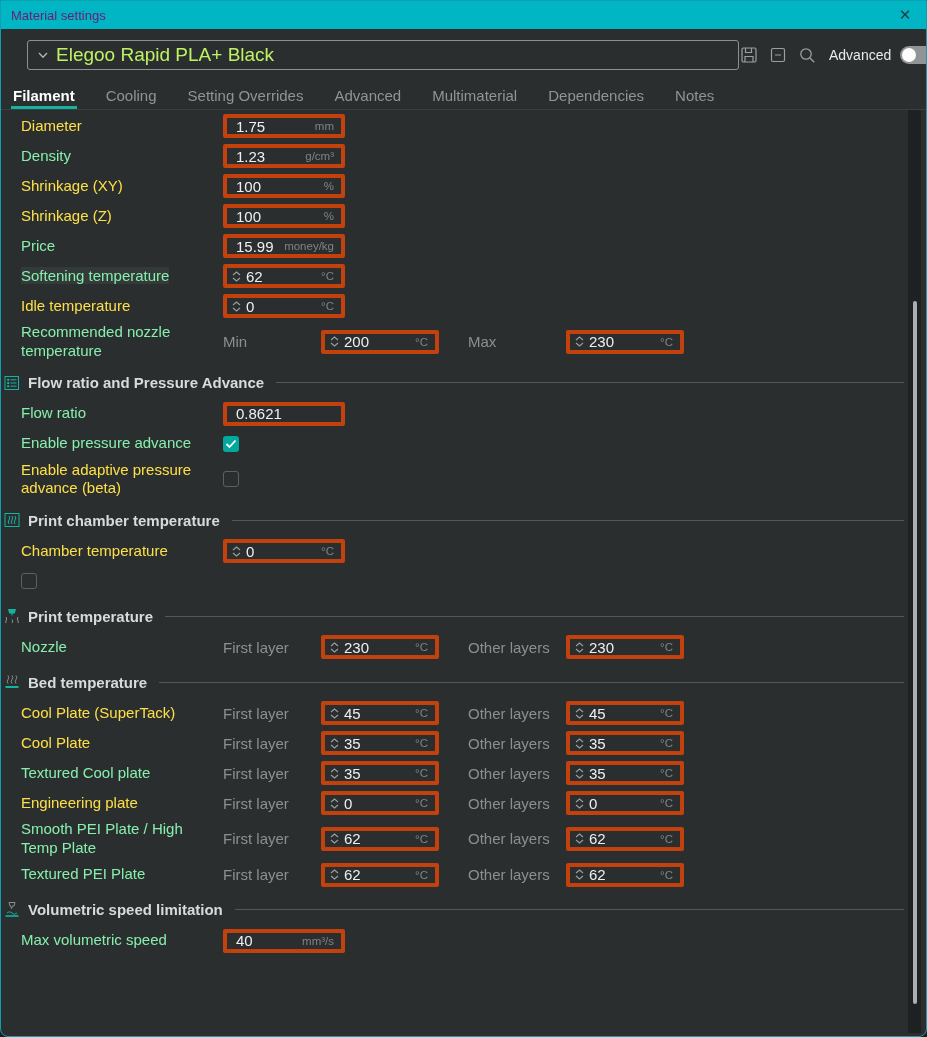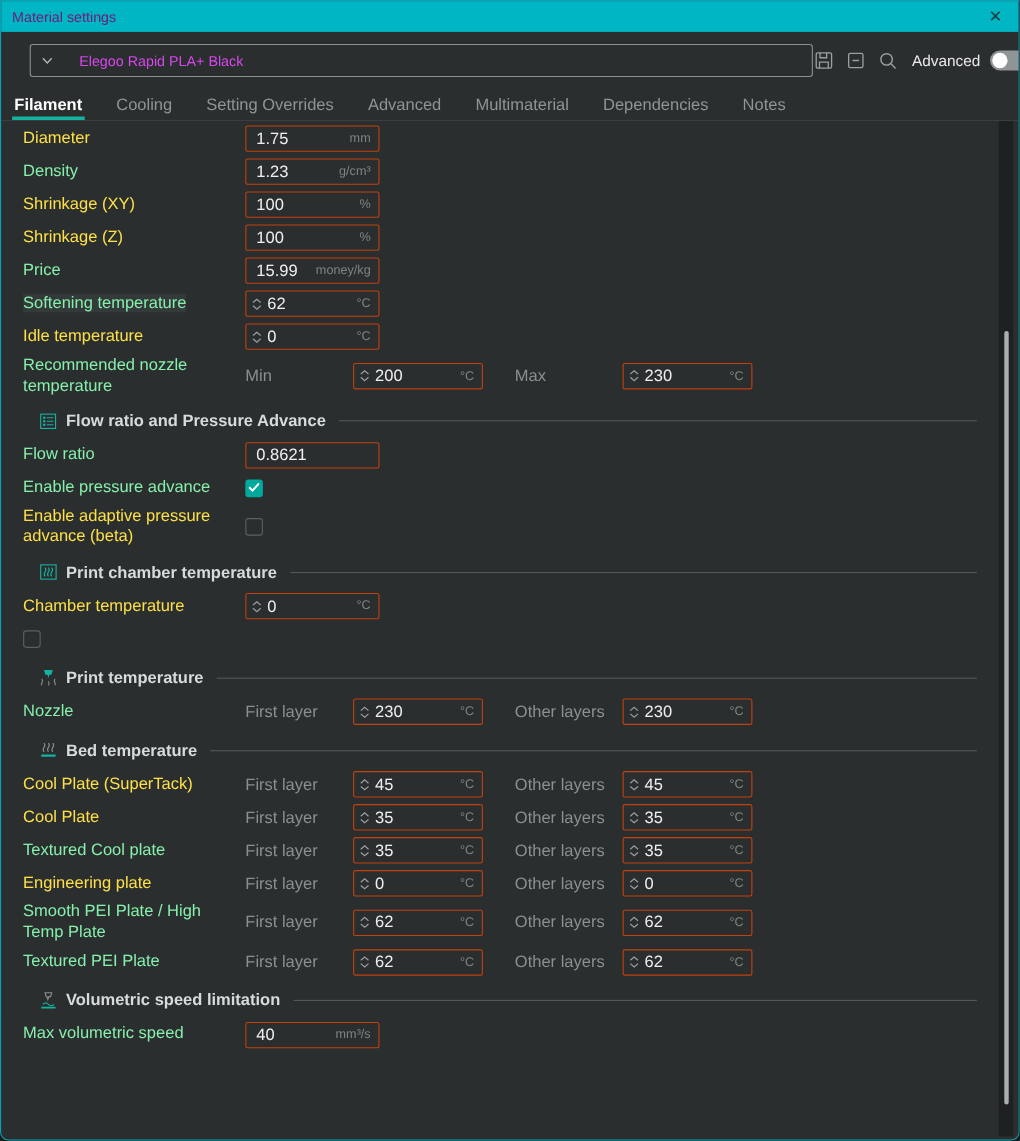--- a/index.html
+++ b/index.html
@@ -6,41 +6,41 @@
   .window{position:relative;width:927px;height:1037px;box-sizing:border-box;background:#2b2e2f;
     border:1px solid #0e9fb2;border-radius:0 0 8px 8px;overflow:hidden;}
   
   .titlebar{height:28px;background:#00b5c4;display:flex;align-items:center;padding:0 10px;box-sizing:border-box;}
   .titlebar .title{font-size:13px;color:#701a75;}
   .titlebar .close{margin-left:auto;font-size:15px;color:#1d3c41;width:22px;text-align:center;cursor:pointer;}
   
   .toolbar{height:52px;display:flex;align-items:center;padding:0 12px 0 26px;box-sizing:border-box;}
   .preset{width:712px;height:30px;border:1px solid #8a9095;border-radius:3px;display:flex;align-items:center;
     padding:0 10px;box-sizing:border-box;cursor:pointer;flex:none;}
-  .preset-label{font-size:13px;color:#d946ef;margin-left:24px;white-space:nowrap;}
+  .preset-label{font-size:19px;color:#bef264;margin-left:8px;white-space:nowrap;}
   .tool-group{display:flex;align-items:center;margin-left:auto;gap:9px;}
   .tool-btn{width:20px;height:20px;display:flex;align-items:center;justify-content:center;cursor:pointer;}
   .advanced-label{color:#e9ebeb;font-size:14px;margin-left:3px;}
   .toggle{width:36px;height:18px;border-radius:9px;background:#8f9497;position:relative;cursor:pointer;flex:none;}
   .toggle .knob{position:absolute;left:2px;top:2px;width:14px;height:14px;border-radius:50%;background:#fdfdfd;}
   
   .tabs{display:flex;gap:27px;padding-left:10px;height:29px;border-bottom:1px solid #3a3e40;box-sizing:border-box;align-items:stretch;}
   .tab{display:flex;align-items:center;font-size:15px;color:#8f9496;padding:0 2px;cursor:pointer;}
   .tab.active{color:#ffffff;font-weight:bold;box-shadow:inset 0 -3px 0 #14b3a0;}
   
   .content{position:absolute;top:109px;left:0;right:0;bottom:1px;overflow:hidden;padding-top:1px;}
-  .sec-header{display:flex;align-items:center;margin:8px 16px 4px;padding-left:18px;height:24px;}
+  .sec-header{display:flex;align-items:center;margin:8px 0 4px;padding-left:2px;height:24px;}
   .sec-icon{width:18px;height:18px;display:flex;align-items:center;justify-content:center;flex:none;}
   .sec-title{font-size:15px;font-weight:bold;color:#d8dbdb;margin-left:7px;white-space:nowrap;}
   .sec-line{flex:1;height:1px;background:#53585a;margin-left:12px;margin-right:22px;}
   .row{display:flex;align-items:center;min-height:30px;padding:2px 0 2px 20px;box-sizing:border-box;}
   .lbl{width:182px;margin-right:20px;font-size:15px;line-height:1.25;color:#fde047;flex:none;}
   .lbl.em{color:#86efac;}
   .lbl .hl{background:#34393a;}
-  .inp{display:flex;align-items:center;height:24px;border:1px solid #c2410c;border-radius:2px;box-sizing:border-box;flex:none;background:transparent;}
+  .inp{display:flex;align-items:center;height:24px;border:4px solid #c2410c;border-radius:2px;box-sizing:border-box;flex:none;background:transparent;}
   .inp.w122{width:122px;}
   .inp.w118{width:118px;}
   .val{font-size:15px;color:#eef0f0;white-space:nowrap;}
   .inp.plain .val{padding-left:9px;}
   .unit{margin-left:auto;padding-right:7px;font-size:11.5px;color:#7d8486;white-space:nowrap;}
   .spinner{display:flex;flex-direction:column;justify-content:center;gap:1px;padding:0 5px 0 5px;cursor:pointer;}
   .spinner span{display:flex;line-height:0;}
   .sublbl{width:98px;font-size:15px;color:#8a9092;flex:none;}
   .dual-gap{width:29px;flex:none;}
   .checkbox{width:16px;height:16px;border-radius:3px;box-sizing:border-box;cursor:pointer;flex:none;}

